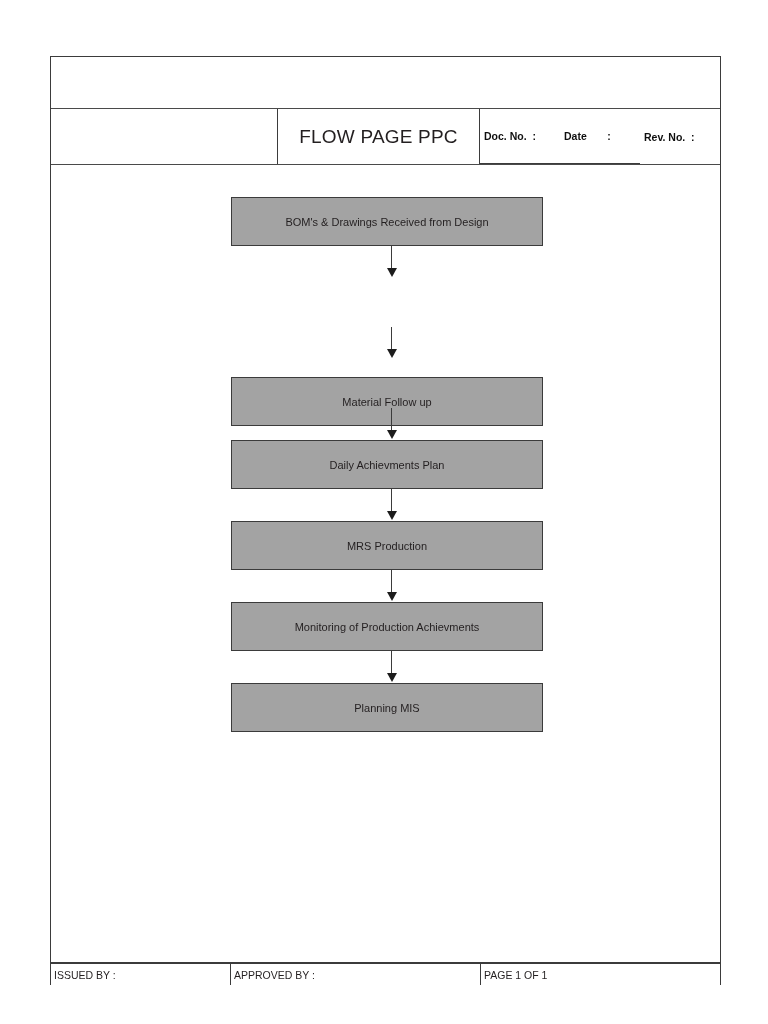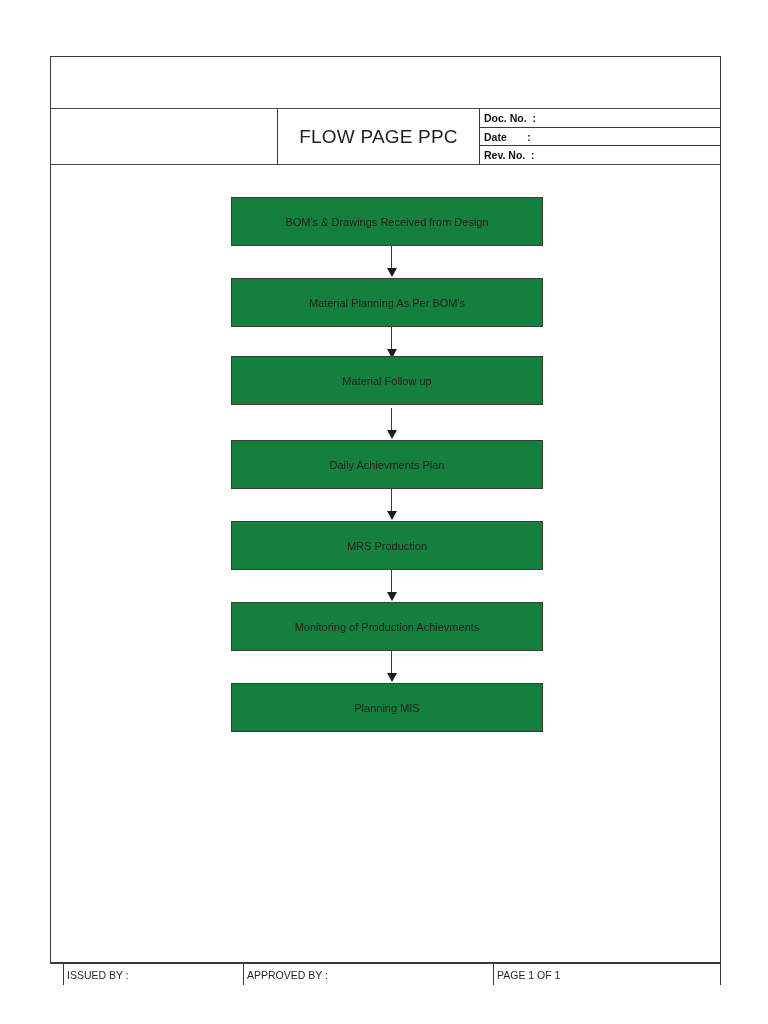--- a/index.html
+++ b/index.html
@@ -77,21 +77,21 @@
     font-size: 19px;
     font-weight: 400;
     letter-spacing: 0.2px;
     white-space: nowrap;
     color: #231f20;
   }
   #meta-cell {
     flex: 1 1 auto;
     box-sizing: border-box;
     display: flex;
-    flex-direction: column;
+    flex-direction: row;
   }
   .meta-row {
     flex: 1 1 0;
     box-sizing: border-box;
     display: flex;
     align-items: center;
     padding-left: 4px;
     border-bottom: 1px solid #3b3b3b;
     font-size: 10.5px;
     font-weight: bold;
@@ -110,21 +110,21 @@
   }
 
   
   .flow-node {
     position: absolute;
     left: 180px;
     width: 312px;
     height: 49px;
     border: 1.5px solid #3b3b3b;
     box-sizing: border-box;
-    background: #15803d;
+    background: #a3a3a3;
     display: flex;
     align-items: center;
     justify-content: center;
   }
   .flow-node .node-label {
     font-size: 11px;
     font-weight: 400;
     color: #231f20;
     text-align: center;
     white-space: nowrap;
@@ -172,21 +172,21 @@
     box-sizing: border-box;
     height: 100%;
     display: flex;
     align-items: center;
     padding-left: 3px;
     font-size: 10.5px;
     color: #231f20;
     white-space: pre;
     border-left: 1.2px solid #3b3b3b;
   }
-  #footer-issued   { width: 180px; margin-left: 13px; }
+  #footer-issued   { width: 180px; }
   #footer-approved { width: 250px; }
   #footer-page     { flex: 1 1 auto; }
 
   
   #frame-tail {
     position: absolute;
     left: 719.5px;
     top: 963px;
     width: 1.5px;
     height: 22px;
@@ -222,30 +222,27 @@
 
       <div class="flow-node" style="top:32px;">
         <span class="node-label">BOM's &amp; Drawings Received from Design</span>
       </div>
 
       <div class="connector" style="top:81px;">
         <div class="shaft"></div>
         <div class="head"></div>
       </div>
 
-      <div class="flow-node" style="top:113px;">
-        <span class="node-label">Material Planning As Per BOM's</span>
-      </div>
 
       <div class="connector" style="top:162px;">
         <div class="shaft"></div>
         <div class="head"></div>
       </div>
 
-      <div class="flow-node" style="top:191px;">
+      <div class="flow-node" style="top:212px;">
         <span class="node-label">Material Follow up</span>
       </div>
 
       <div class="connector" style="top:243px;">
         <div class="shaft"></div>
         <div class="head"></div>
       </div>
 
       <div class="flow-node" style="top:275px;">
         <span class="node-label">Daily Achievments Plan</span>

